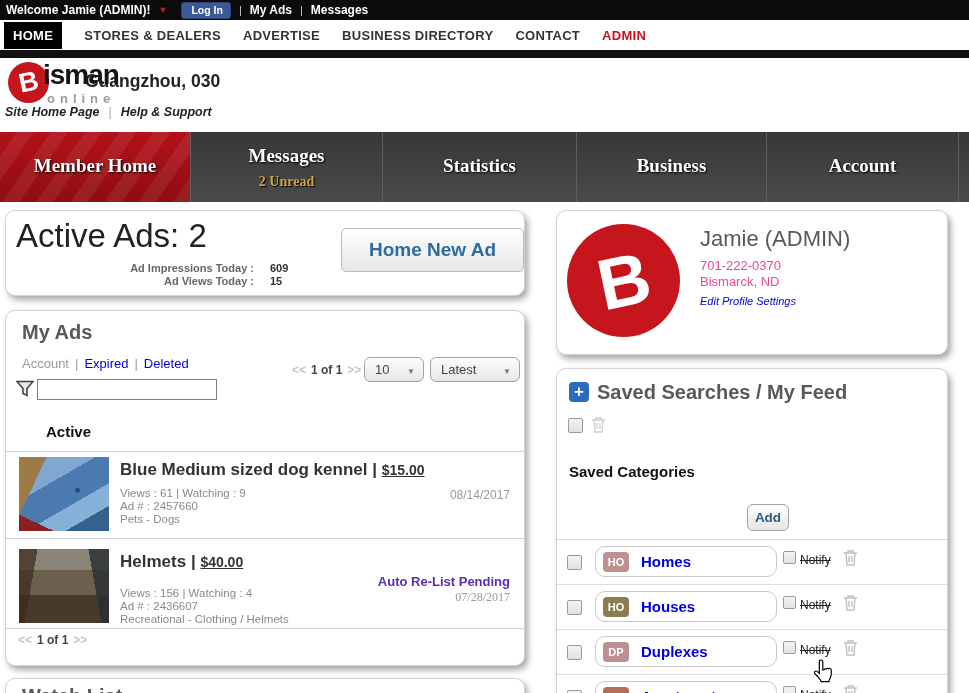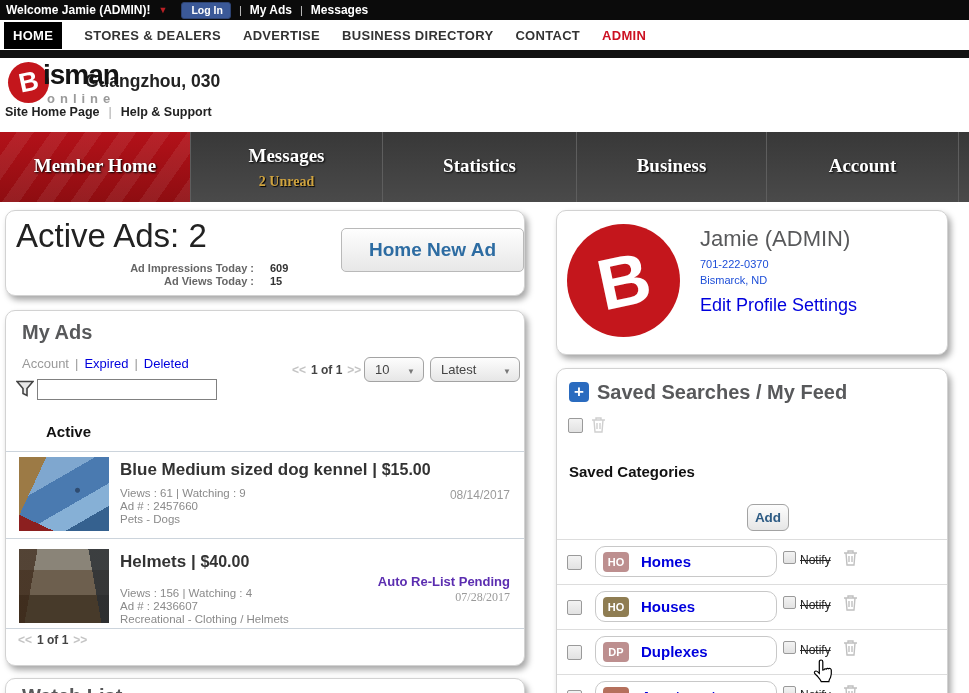--- a/index.html
+++ b/index.html
@@ -31,21 +31,21 @@
   .header{position:absolute;top:58px;left:0;width:100%;height:74px;background:#fff;}
   .logo-circle{position:absolute;left:8px;top:4px;width:41px;height:41px;border-radius:50%;
                background:#c4161c;display:flex;align-items:center;justify-content:center;}
   .logo-circle span{color:#fff;font-weight:bold;font-size:27px;transform:rotate(-12deg);}
   .logo-text{position:absolute;left:43px;top:1px;font-size:28px;font-weight:bold;color:#141414;letter-spacing:-1px;}
   .logo-sub{position:absolute;left:47px;top:33px;font-size:13px;font-weight:bold;color:#9a9a9a;letter-spacing:5px;}
   .page-title{position:absolute;left:85px;top:13px;font-size:17.5px;font-weight:bold;color:#222;}
   .site-links{position:absolute;left:5px;top:47px;font-size:12.5px;font-weight:bold;color:#222;
               display:flex;gap:9px;align-items:center;}
   .site-links .pipe{color:#aaa;font-weight:normal;}
-  .site-links .slink{cursor:pointer;color:#222;}
+  .site-links .slink{cursor:pointer;color:#222;font-style:italic;}
 
   
   .tabbar{position:absolute;top:132px;left:0;width:100%;height:70px;display:flex;
           background:linear-gradient(#3a3a3a,#474747);}
   .tab{position:relative;height:70px;text-align:center;cursor:pointer;
        background:linear-gradient(#383838,#4a4a4a);box-sizing:border-box;}
   .tab + .tab{border-left:1px solid #5e5e5e;}
   .tab .tab-label{font-family:"Liberation Serif","DejaVu Serif",serif;font-weight:bold;
                   font-size:19px;color:#fff;text-shadow:1px 1px 2px #000;display:block;margin-top:23px;}
   .tab.has-sub .tab-label{margin-top:13px;}
@@ -92,32 +92,32 @@
   .thumb.kennel{background:
       linear-gradient(115deg,#9c7a45 0 22%, rgba(0,0,0,0) 22%),
       linear-gradient(25deg,#8c1f1f 0 14%, rgba(0,0,0,0) 14%),
       radial-gradient(circle at 65% 45%, rgba(20,30,50,.5) 2px, rgba(0,0,0,0) 3px),
       linear-gradient(150deg,#7fa7cf 0 35%,#4a7ab0 35% 62%,#86b0d6 62% 80%,#35618f 80%);}
   .thumb.helmets{background:
       linear-gradient(100deg, rgba(60,40,25,.7) 0 18%, rgba(0,0,0,0) 18%),
       linear-gradient(260deg, rgba(40,45,50,.8) 0 20%, rgba(0,0,0,0) 20%),
       linear-gradient(180deg,#8a8478 0 28%, #6d5f4e 28% 62%, #473a2a 62%);}
   .ad-title{position:absolute;left:114px;top:5px;font-size:17px;font-weight:bold;color:#333;cursor:pointer;}
-  .ad-title .price{font-size:16px;}
+  .ad-title .price{font-size:14px;text-decoration:underline;}
   .ad-meta{position:absolute;left:114px;font-size:11.5px;color:#8a8a8a;}
   .ad-date{position:absolute;right:14px;font-size:12px;color:#9a9a9a;}
   .ad-status{position:absolute;right:14px;font-size:13px;font-weight:bold;color:#5b2db0;}
 
   
   .avatar{position:absolute;left:10px;top:13px;width:113px;height:113px;border-radius:50%;
           background:#c4161c;display:flex;align-items:center;justify-content:center;}
   .avatar span{color:#fff;font-weight:bold;font-size:72px;transform:rotate(-12deg);}
   .pname{position:absolute;left:143px;top:15px;font-size:22px;color:#58595b;}
-  .pline{position:absolute;left:143px;font-size:11px;color:#1d4ed8;}
-  .plink{position:absolute;left:143px;font-size:18px;}
+  .pline{position:absolute;left:143px;font-size:13px;color:#ec4899;}
+  .plink{position:absolute;left:143px;font-size:11px;font-style:italic;}
 
   
   .plus-icon{position:absolute;left:12px;top:13px;width:20px;height:20px;border-radius:4px;
              background:#2a6bbf;color:#fff;font-weight:bold;font-size:17px;line-height:19px;
              text-align:center;cursor:pointer;}
   .plus-icon::before{content:"+";}
   .cb{position:absolute;width:13px;height:13px;border:1px solid #9a9a9a;border-radius:2px;
       background:linear-gradient(#f3f3f3,#e2e2e2);cursor:pointer;}
   .trash{position:absolute;width:15px;height:17px;cursor:pointer;}
   .add-btn{position:absolute;height:25px;border:1px solid #a3a3a3;border-radius:6px;cursor:pointer;

